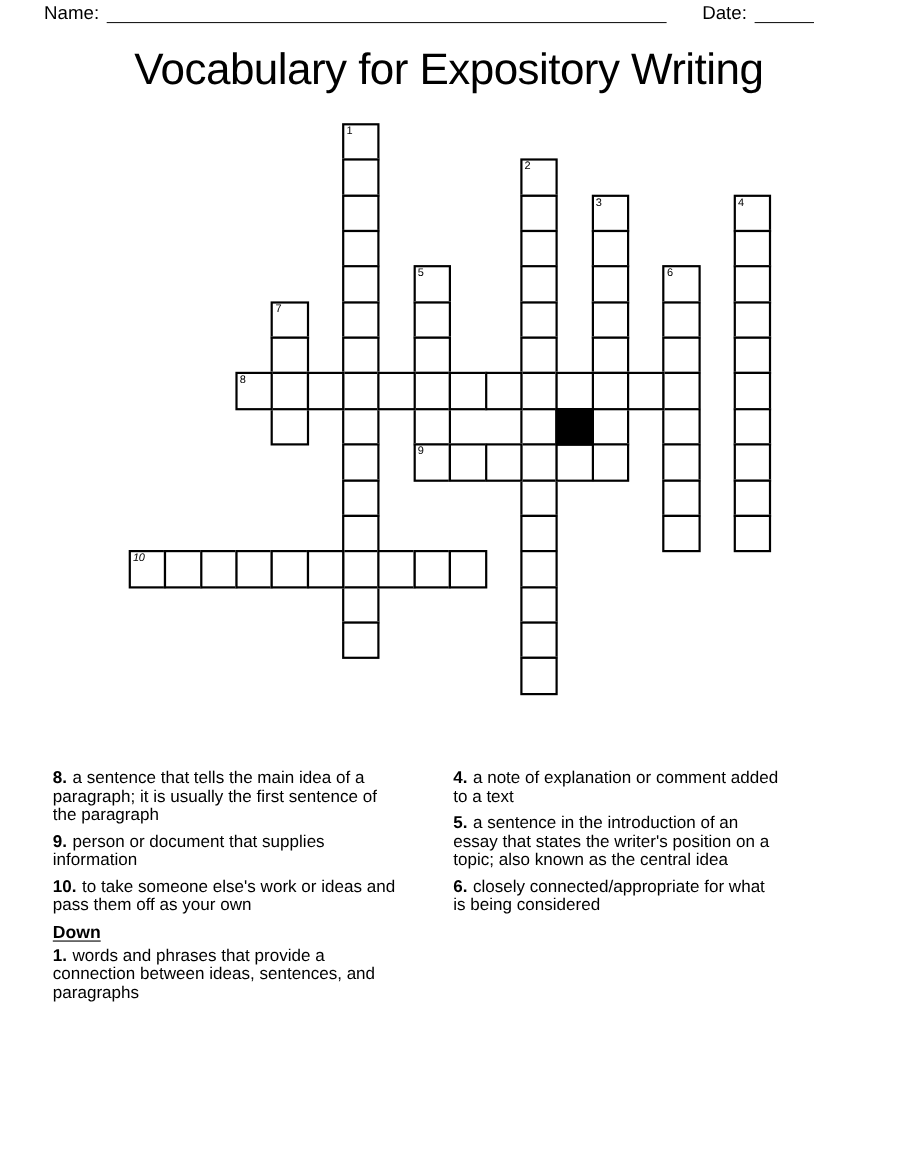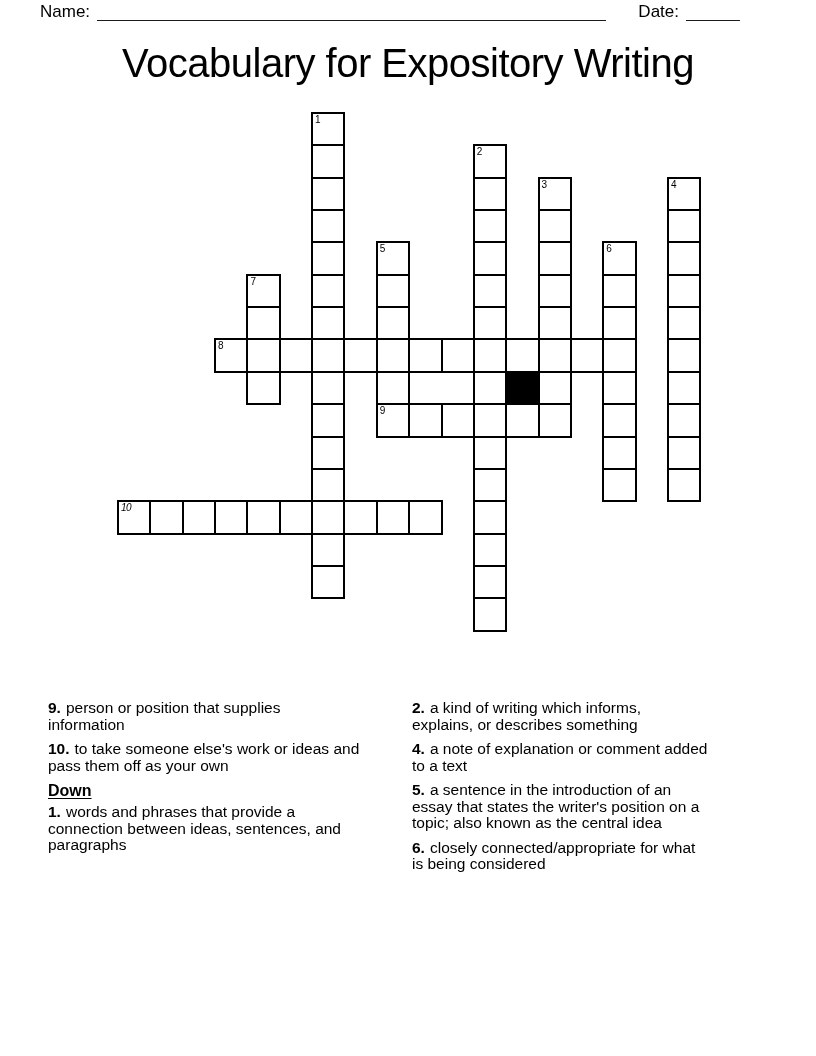--- a/index.html
+++ b/index.html
@@ -157,33 +157,34 @@
     <div class="cell" style="left: 97.05px; top: 388.2px;"></div>
     <div class="cell" style="left: 129.4px; top: 388.2px;"></div>
     <div class="cell" style="left: 161.75px; top: 388.2px;"></div>
     <div class="cell" style="left: 226.45px; top: 388.2px;"></div>
     <div class="cell" style="left: 258.8px; top: 388.2px;"></div>
     <div class="cell" style="left: 291.15px; top: 388.2px;"></div>
     <div class="cell black" style="left: 388.2px; top: 258.8px;"></div>
   </div>
 
 <div class="clue-col left">
-  <p class="clue"><span class="num">9.</span><span>person or position that supplies
+  <p class="clue"><span class="num">8.</span><span>a sentence that tells the main idea of a
+paragraph; it is usually the first sentence of
+the paragraph</span></p>
+  <p class="clue"><span class="num">9.</span><span>person or document that supplies
 information</span></p>
   <p class="clue"><span class="num">10.</span><span>to take someone else's work or ideas and
 pass them off as your own</span></p>
   <p class="clue-heading">Down</p>
   <p class="clue"><span class="num">1.</span><span>words and phrases that provide a
 connection between ideas, sentences, and
 paragraphs</span></p>
 </div>
 
 <div class="clue-col right">
-  <p class="clue"><span class="num">2.</span><span>a kind of writing which informs,
-explains, or describes something</span></p>
   <p class="clue"><span class="num">4.</span><span>a note of explanation or comment added
 to a text</span></p>
   <p class="clue"><span class="num">5.</span><span>a sentence in the introduction of an
 essay that states the writer's position on a
 topic; also known as the central idea</span></p>
   <p class="clue"><span class="num">6.</span><span>closely connected/appropriate for what
 is being considered</span></p>
 </div>
 
 </body></html>

